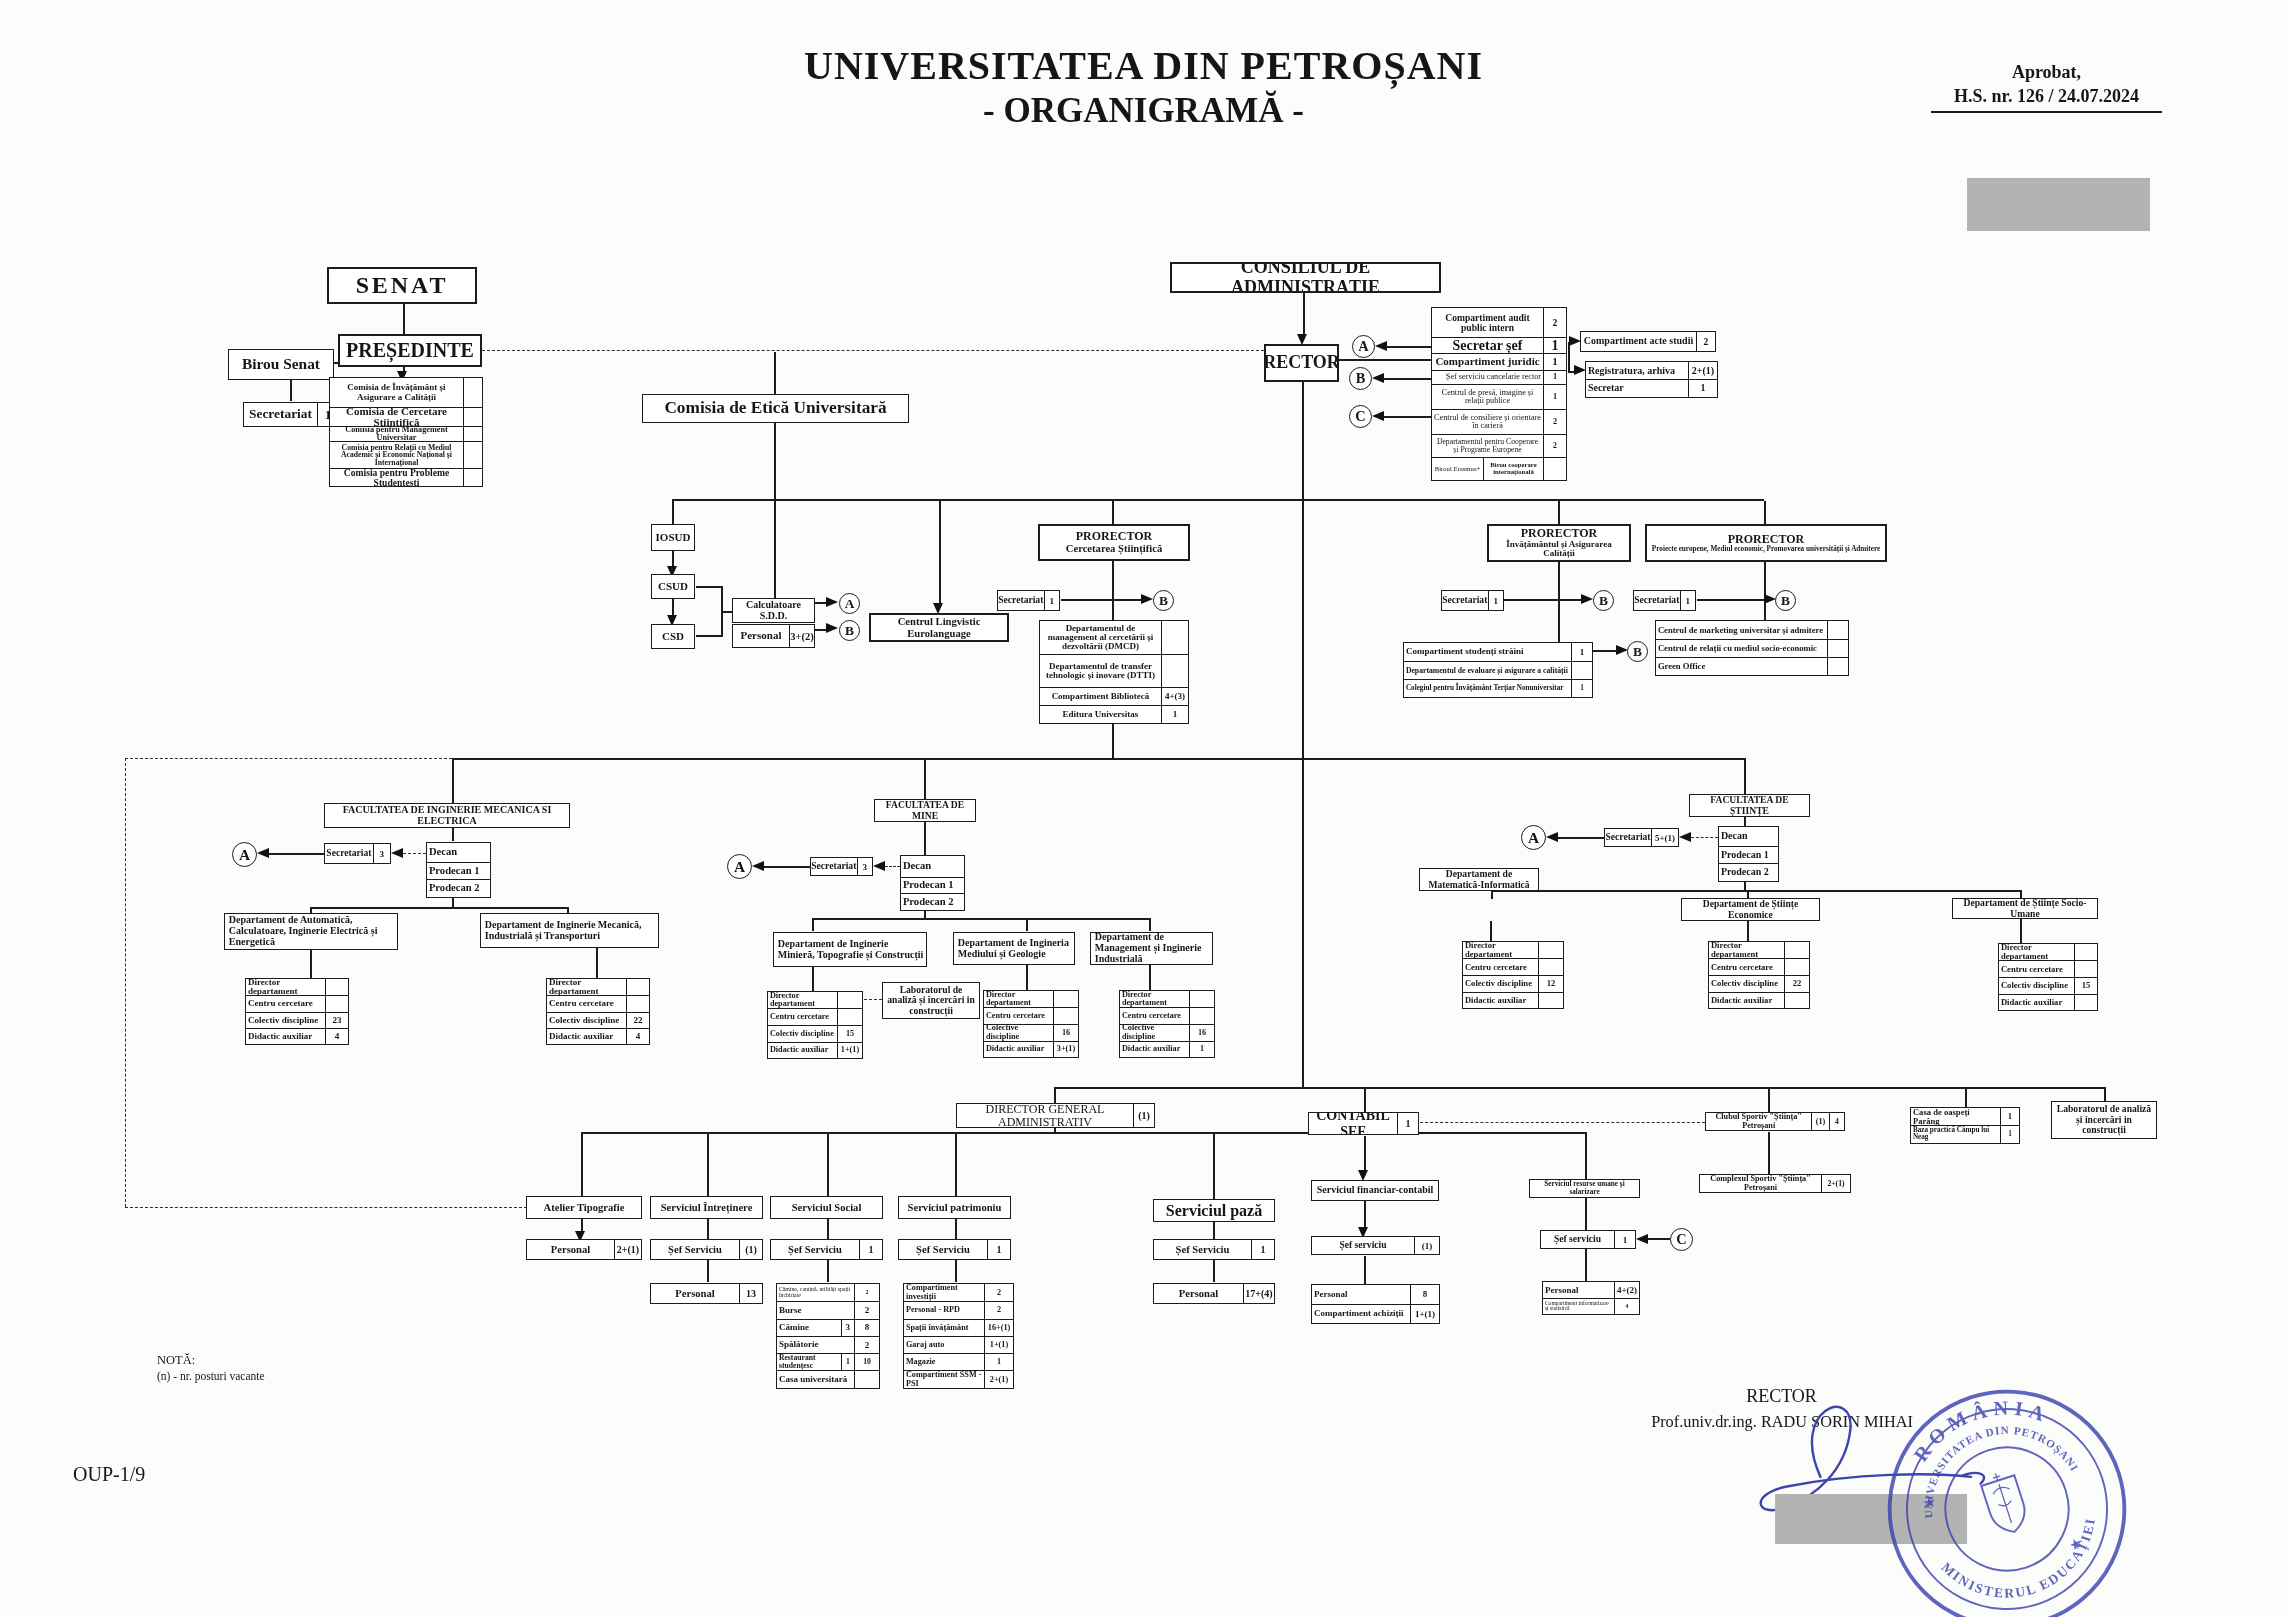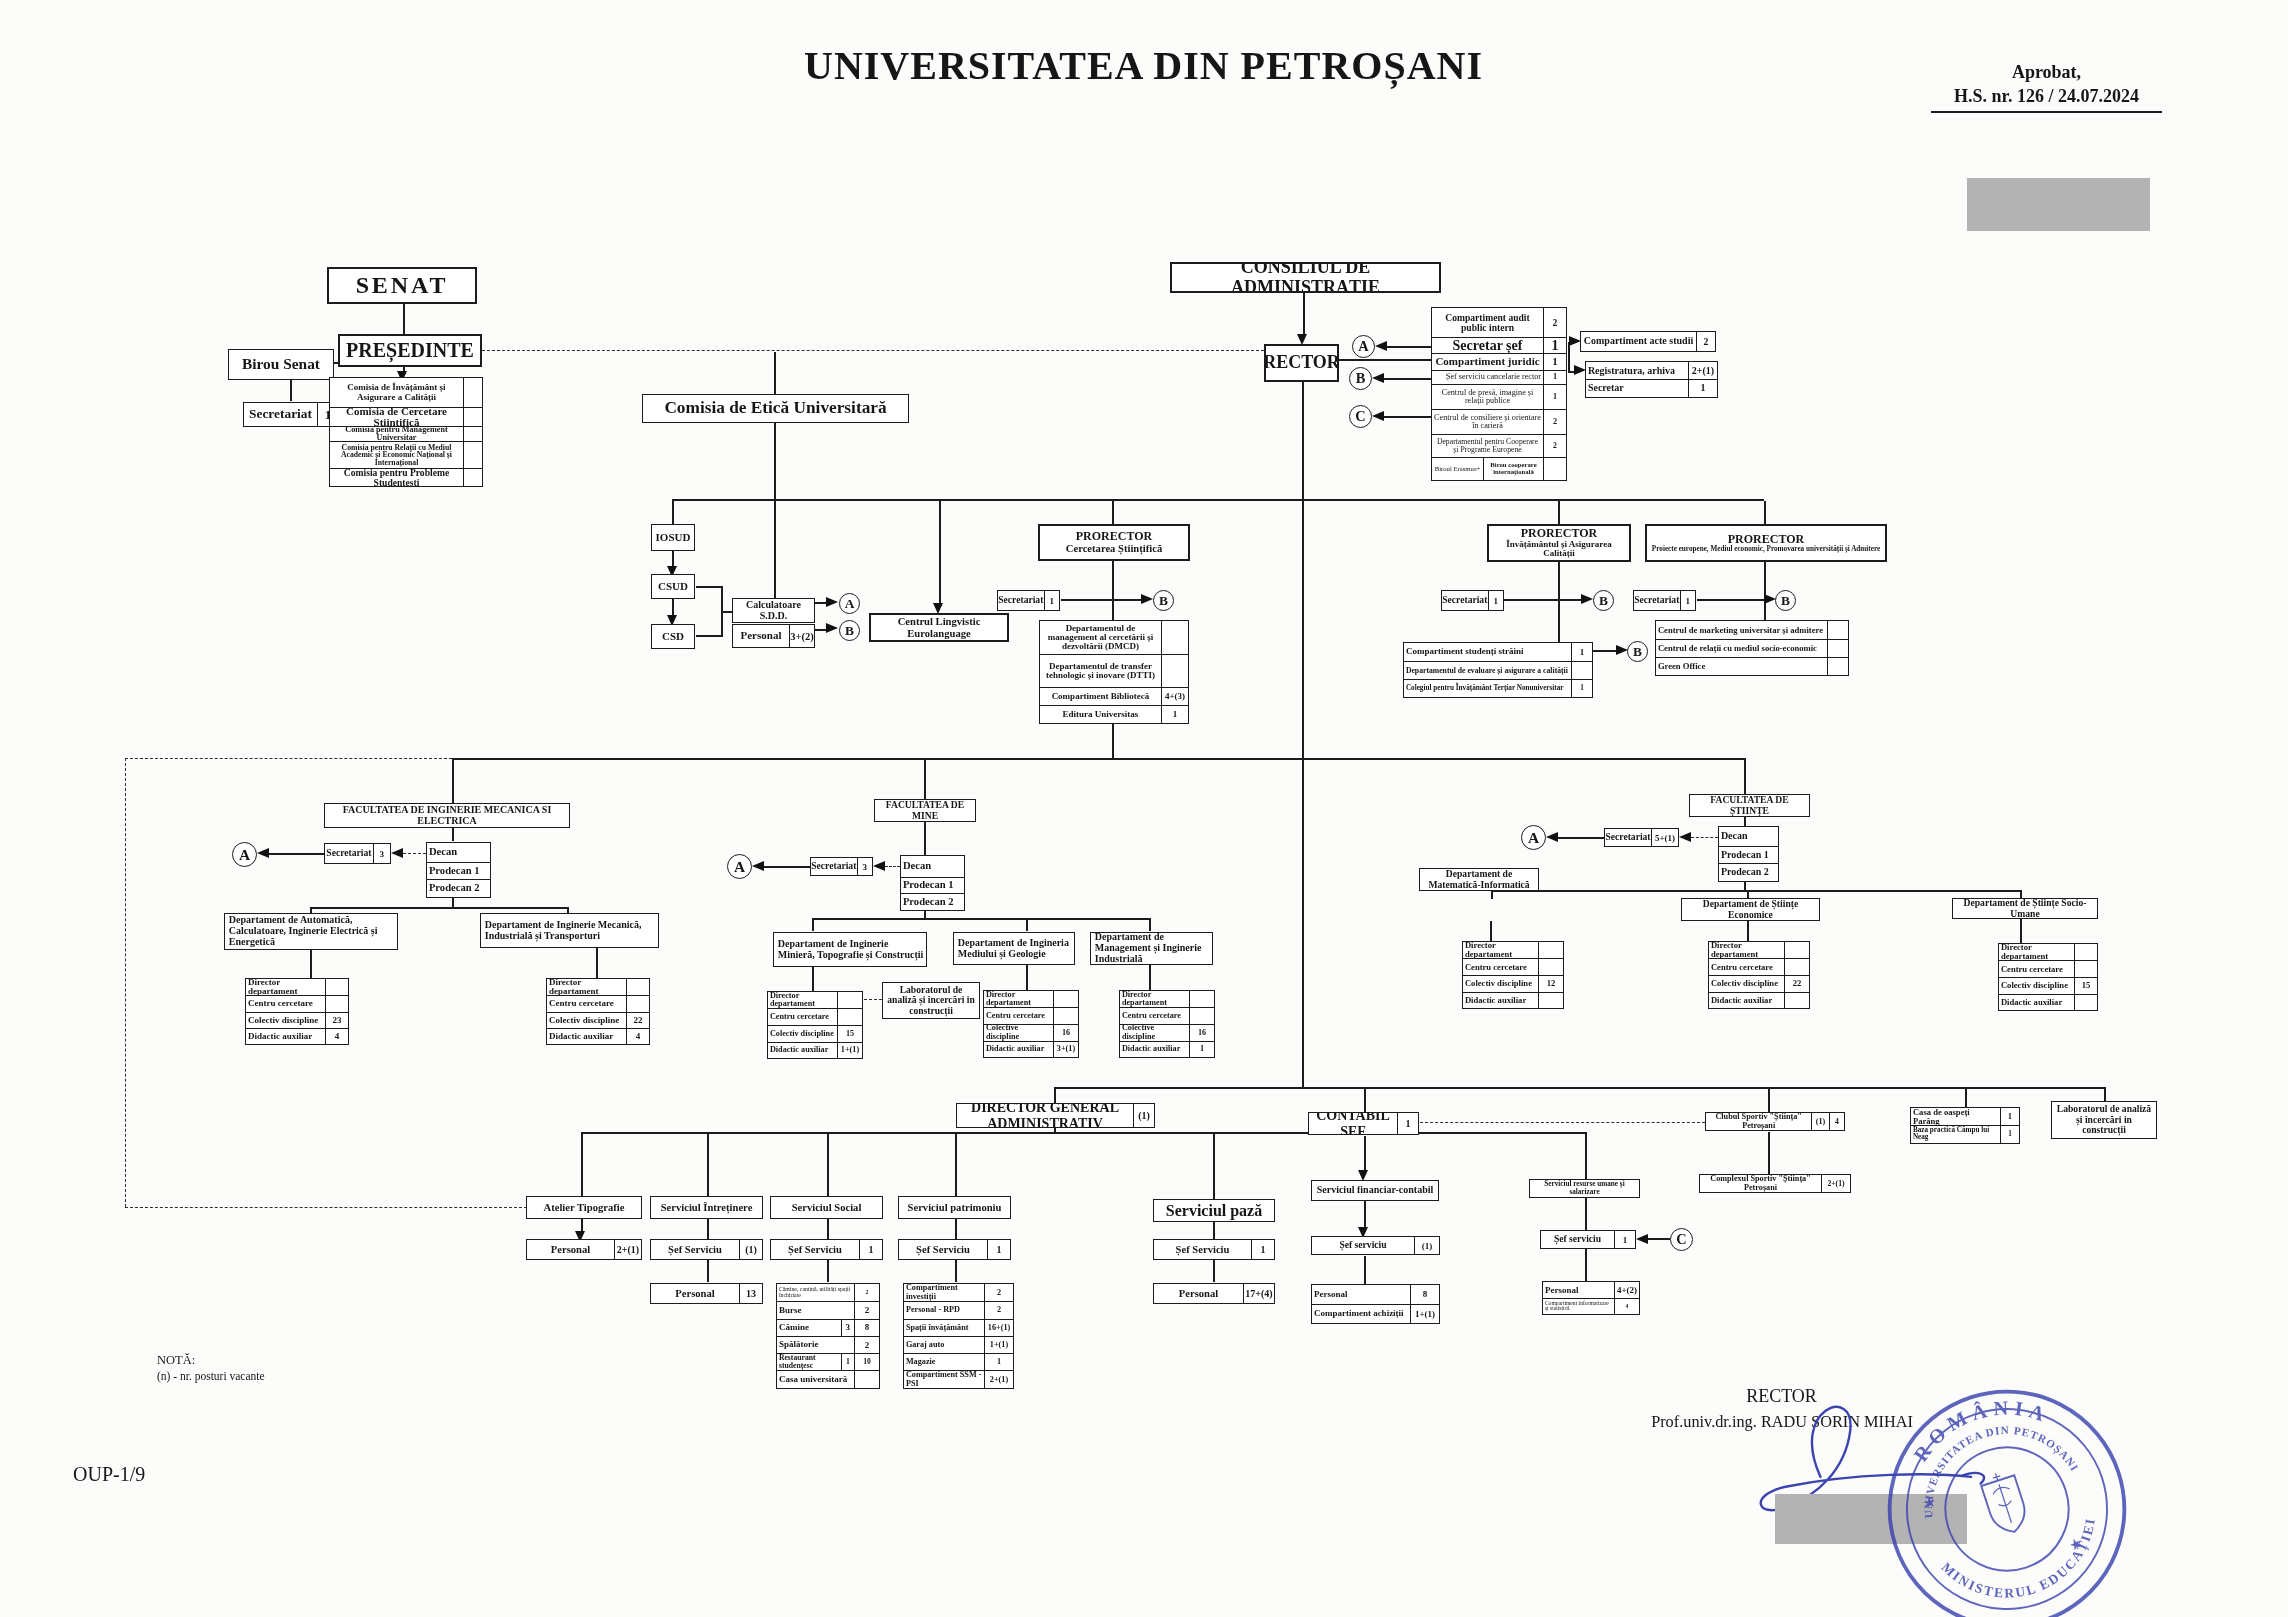--- a/index.html
+++ b/index.html
@@ -32,20 +32,21 @@
   .tx{position:absolute;z-index:2;white-space:nowrap}
   .rc{position:absolute;background:#b3b3b3;z-index:4}
   #signature{position:absolute;left:1729px;top:1381px;z-index:3}
   #stamp{position:absolute;left:1881px;top:1383px;z-index:5;opacity:.82}
 </style>
 </head>
 <body>
 
 <div id="stage">
   <div class="hdr-title">UNIVERSITATEA DIN PETROȘANI</div>
+  <div class="hdr-sub">- ORGANIGRAMĂ -</div>
   <div class="approved">
     <div>Aprobat,</div>
     <div class="appr2">H.S. nr. 126 / 24.07.2024</div>
   </div>
 
   <svg id="signature" width="298" height="163" viewBox="0 0 310 170">
     <path d="M95,100 C62,28 132,4 126,52 C121,92 92,120 58,132 C28,143 20,118 60,110 C130,96 212,95 252,100 M242,99 C260,92 272,98 262,107" fill="none" stroke="#3c44b0" stroke-width="2.5" stroke-linecap="round"></path>
   </svg>
 
   <div id="diagram">
@@ -923,21 +924,21 @@
           </div>
           <div class="tv" style="width: 23px;">
             <span></span>
           </div>
         </div>
       </div>
       <div class="ln" style="left: 1054px; top: 1087px; width: 1052px; height: 1.9px;"></div>
       <div class="ln" style="left: 1054px; top: 1087px; width: 1.9px; height: 16.3px;"></div>
       <div class="bx" style="left: 956px; top: 1103px; width: 199px; height: 25px; border-width: 1.9px;">
         <div class="bl">
-          <span style="font-size: 14px; font-weight: bold;">DIRECTOR GENERAL ADMINISTRATIV</span>
+          <span style="font-size: 12px; font-weight: normal;">DIRECTOR GENERAL ADMINISTRATIV</span>
         </div>
         <div class="bv" style="width: 21px; font-size: 10px;">
           <span>(1)</span>
         </div>
       </div>
       <div class="ln" style="left: 1054px; top: 1128px; width: 1.9px; height: 5.8px;"></div>
       <div class="ln" style="left: 581px; top: 1132px; width: 1004px; height: 1.9px;"></div>
       <div class="ln" style="left: 581px; top: 1132px; width: 1.9px; height: 64px;"></div>
       <div class="ln" style="left: 707px; top: 1132px; width: 1.9px; height: 64px;"></div>
       <div class="ln" style="left: 827px; top: 1132px; width: 1.9px; height: 64px;"></div>

